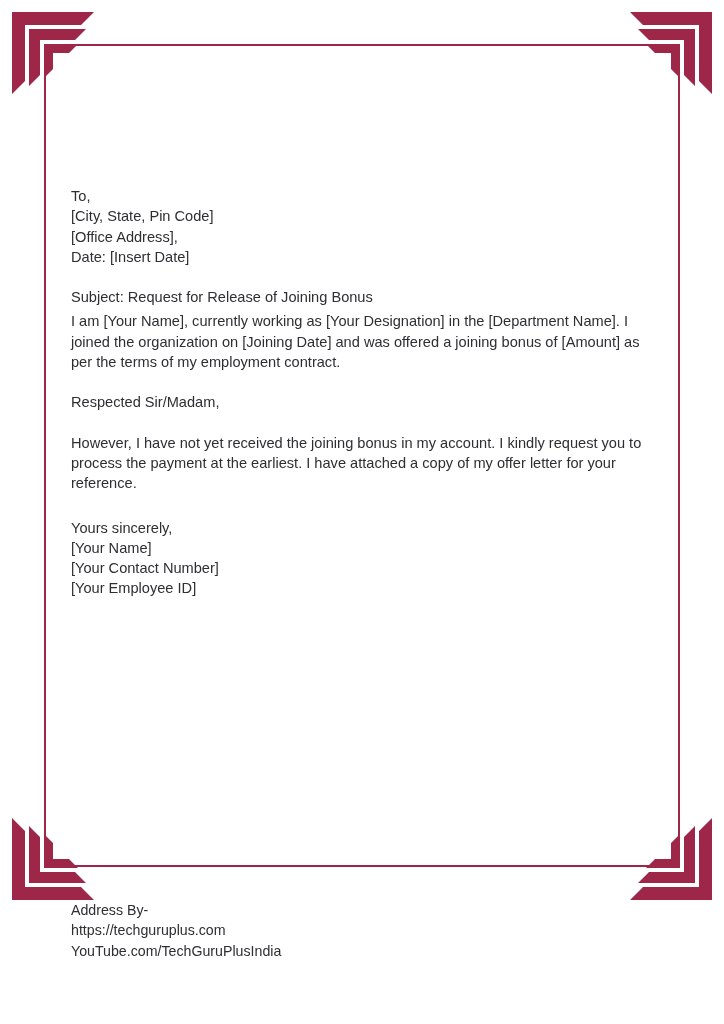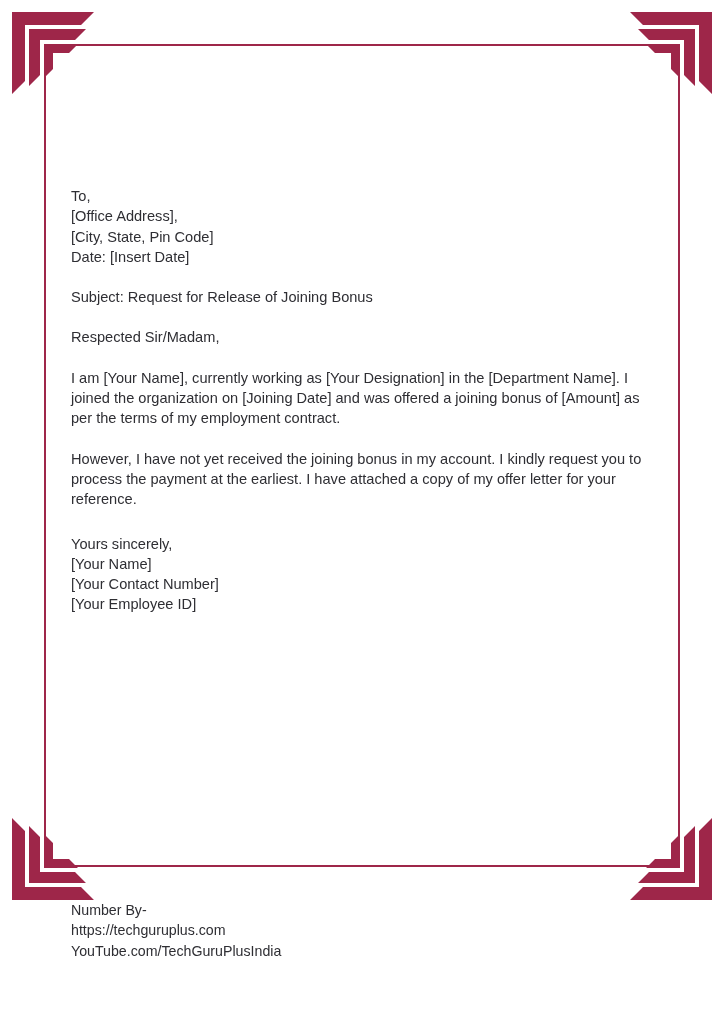--- a/index.html
+++ b/index.html
@@ -55,21 +55,21 @@
     font-size: 14.6px;
     line-height: 20.3px;
   }
 
   .block { margin: 0 0 20px 0; }
   .block:last-child { margin-bottom: 0; margin-top: 24px; }
   .line { white-space: pre; }
   .para { margin: 0; }
 
   .addr-block  { margin-bottom: 20px; }
-  .subject     { margin-bottom: 20px; }
+  .subject     { margin-bottom: 4px; }
   .salutation  { margin-bottom: 20px; }
   .para-1      { margin-bottom: 20px; }
   .para-2      { margin-bottom: 20px; }
   .para-3      { margin-bottom: 21px; }
 
   
   .footer {
     position: absolute;
     left: 71px;
     top: 900px;
@@ -114,42 +114,42 @@
       <path d="M0 0 H82 L69 13 H13 V69 L0 82 Z" fill="#9E2649"></path>
       <path d="M17 17 H74 L63 28 H28 V63 L17 74 Z" fill="#9E2649"></path>
       <path d="M32 32 H66 L57 41 H41 V57 L32 66 Z" fill="#9E2649"></path>
     </svg>
   </div>
 
   <div class="letter">
 
     <div class="block addr-block">
       <div class="line">To,</div>
+      <div class="line">[City, State, Pin Code]</div>
       <div class="line">[Office Address],</div>
-      <div class="line">[City, State, Pin Code]</div>
       <div class="line">Date: [Insert Date]</div>
     </div>
 
     <p class="para subject">Subject: Request for Release of Joining Bonus</p>
 
+    <p class="para para-1">I am [Your Name], currently working as [Your Designation] in the [Department Name]. I joined the organization on [Joining Date] and was offered a joining bonus of [Amount] as per the terms of my employment contract.</p>
+
     <p class="para salutation">Respected Sir/Madam,</p>
-
-    <p class="para para-1">I am [Your Name], currently working as [Your Designation] in the [Department Name]. I joined the organization on [Joining Date] and was offered a joining bonus of [Amount] as per the terms of my employment contract.</p>
 
     <p class="para para-2">However, I have not yet received the joining bonus in my account. I kindly request you to process the payment at the earliest. I have attached a copy of my offer letter for your reference.</p>
 
 
     <div class="block signoff-block">
       <div class="line">Yours sincerely,</div>
       <div class="line">[Your Name]</div>
       <div class="line">[Your Contact Number]</div>
       <div class="line">[Your Employee ID]</div>
     </div>
 
   </div>
 
   <div class="footer">
-    <div class="line">Number By-</div>
+    <div class="line">Address By-</div>
     <div class="line">https://techguruplus.com</div>
     <div class="line">YouTube.com/TechGuruPlusIndia</div>
   </div>
 
 </div>
 
 </body></html>

